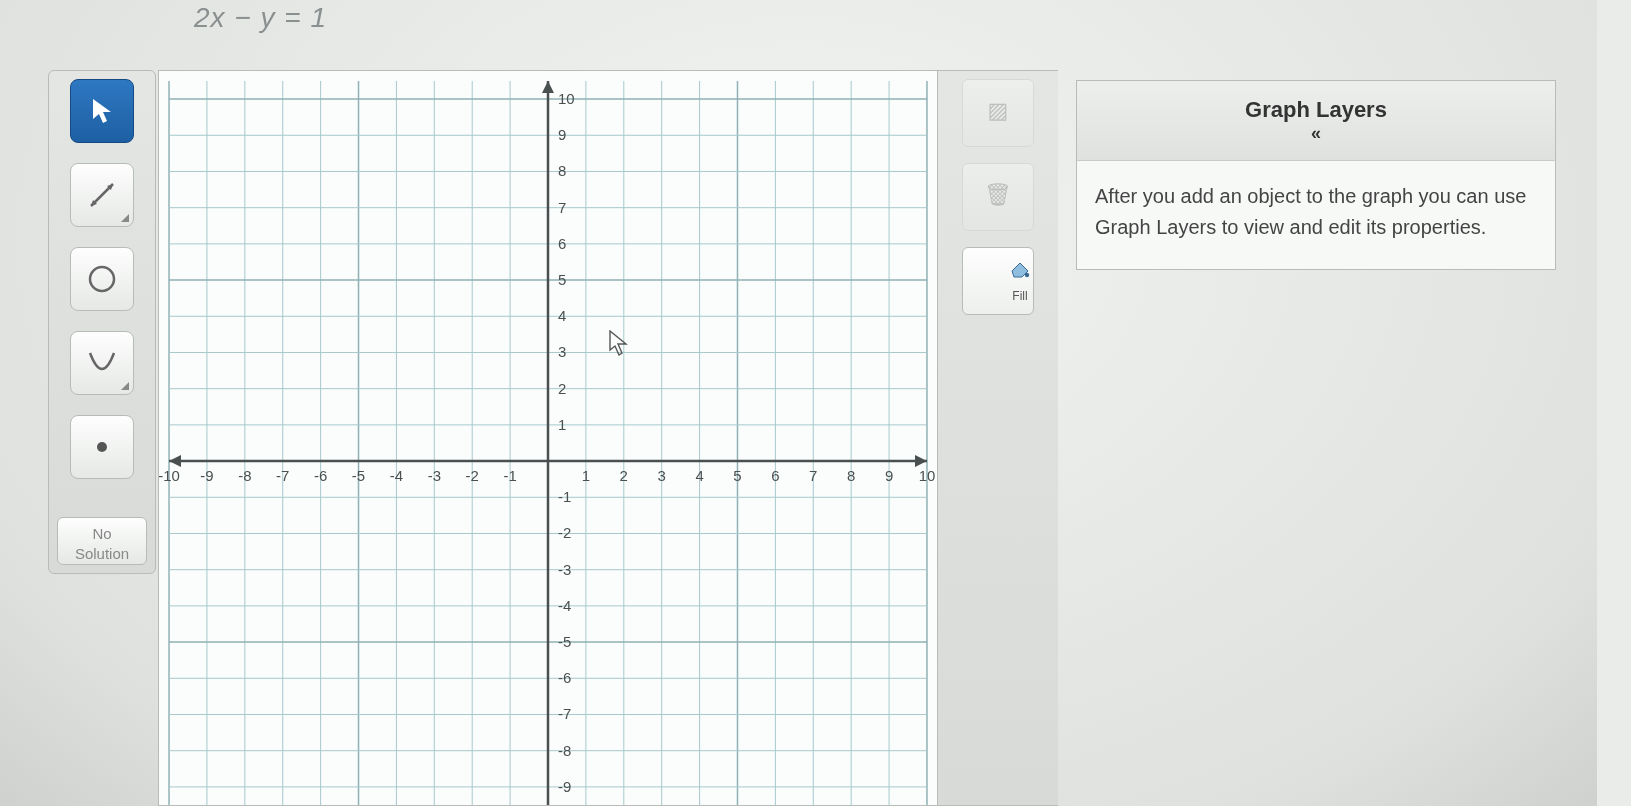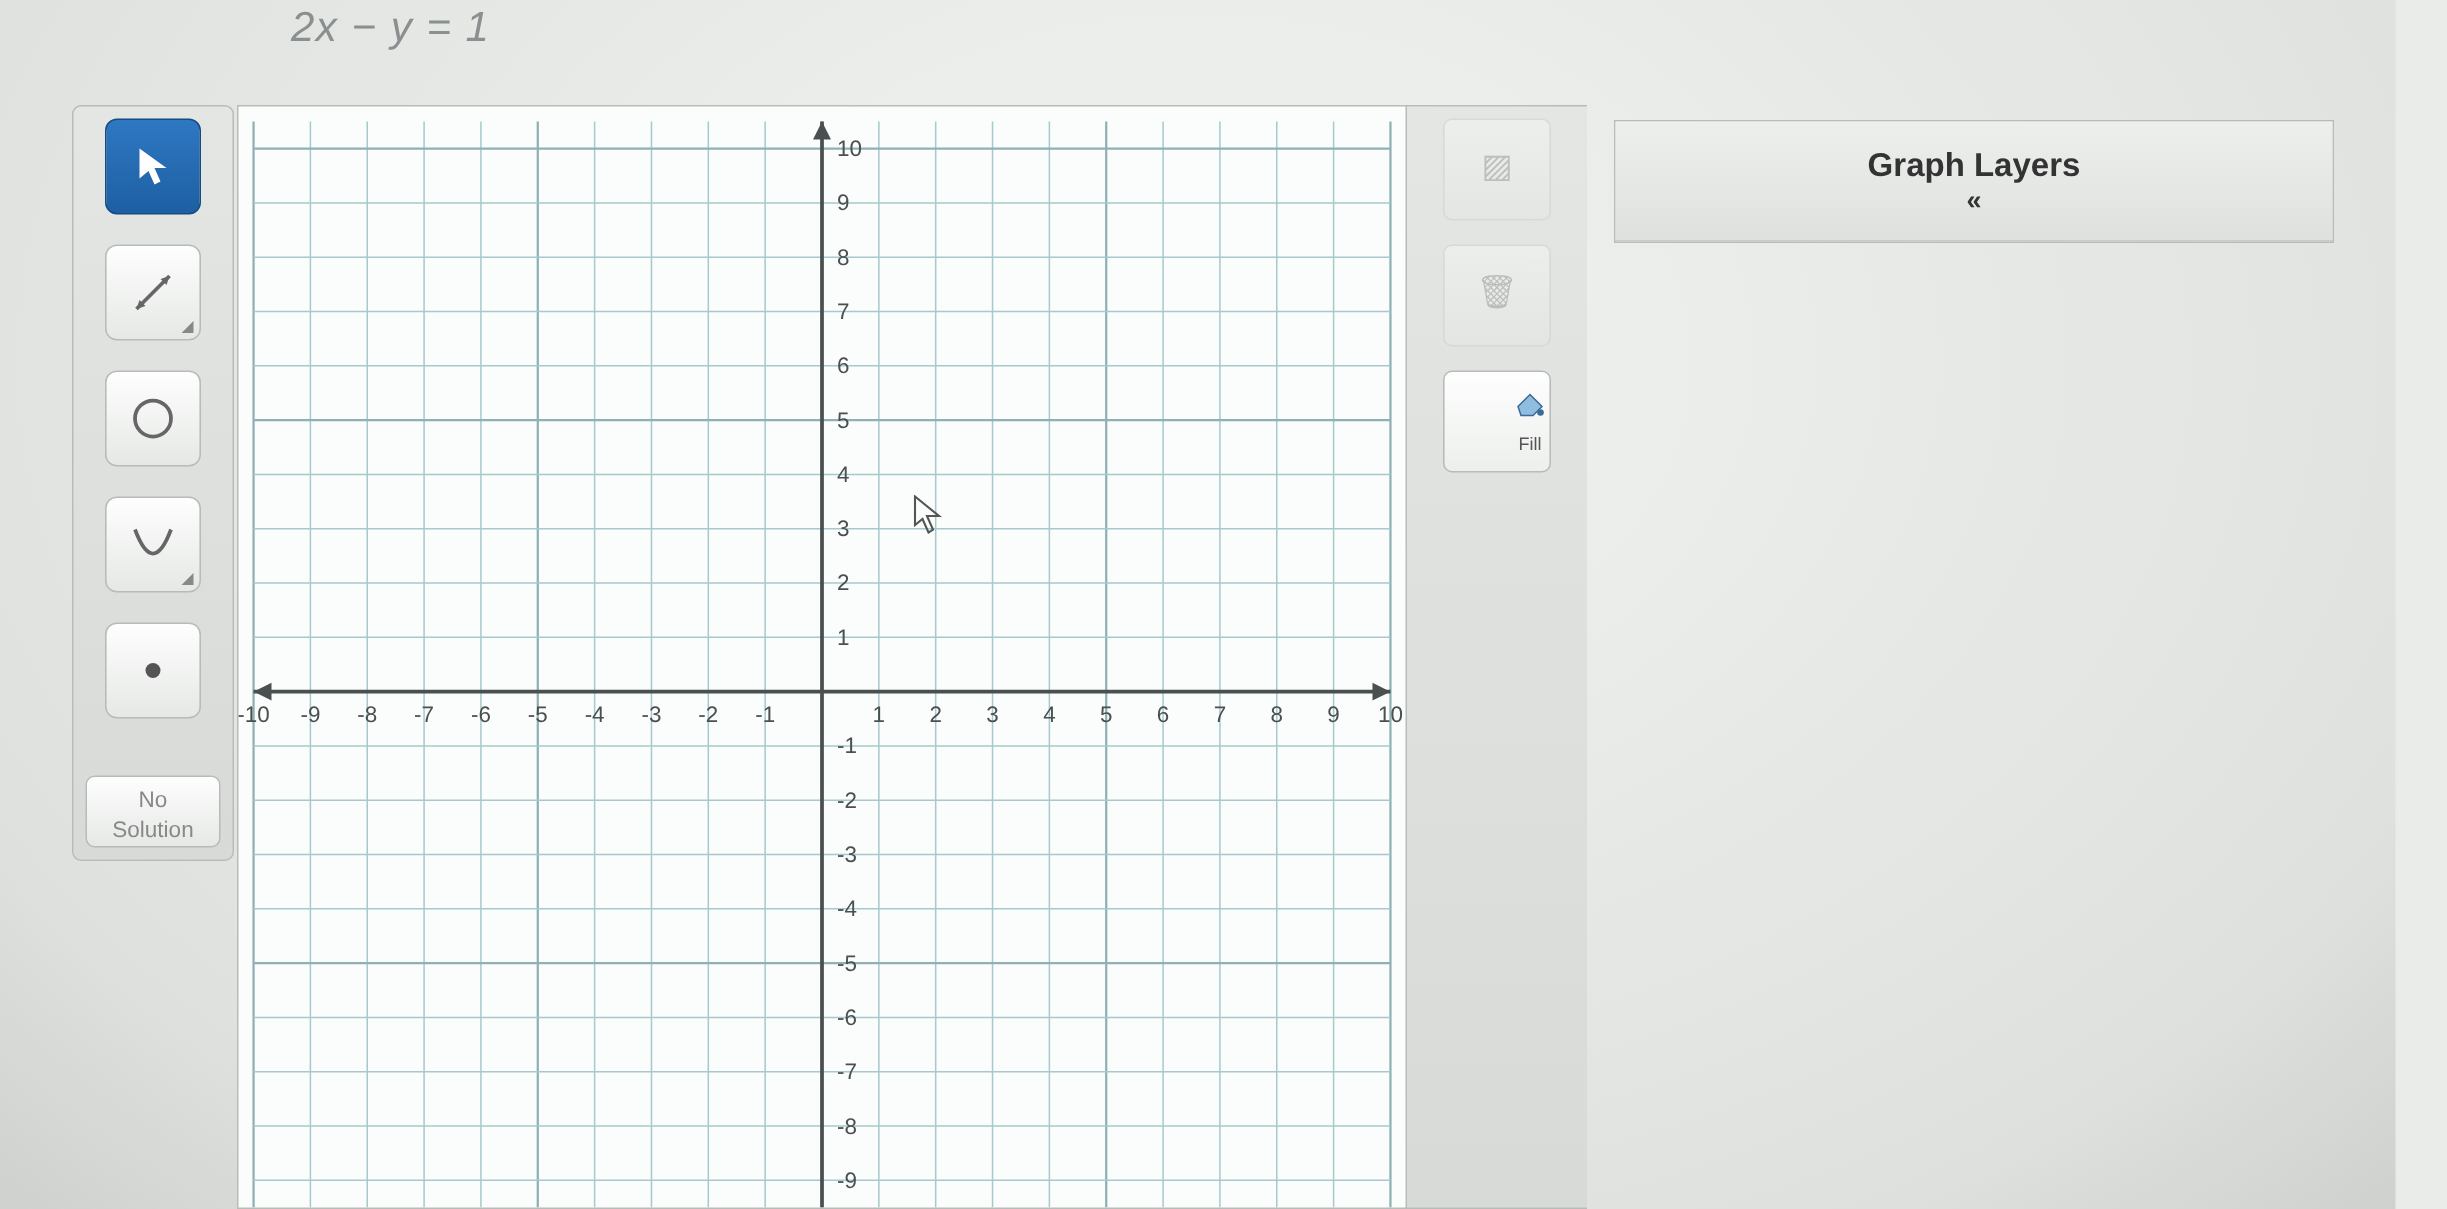--- a/index.html
+++ b/index.html
@@ -318,15 +318,16 @@
       </span>
       <span>Fill</span>
     </div>
   </div>
 
   <div class="layers-panel">
     <div class="layers-header">
       <span>Graph Layers</span>
       <span class="collapse">«</span>
     </div>
+    <div class="layers-body">After you add an object to the graph you can use Graph Layers to view and edit its properties.</div>
   </div>
 
 </div>
 
 </body></html>

